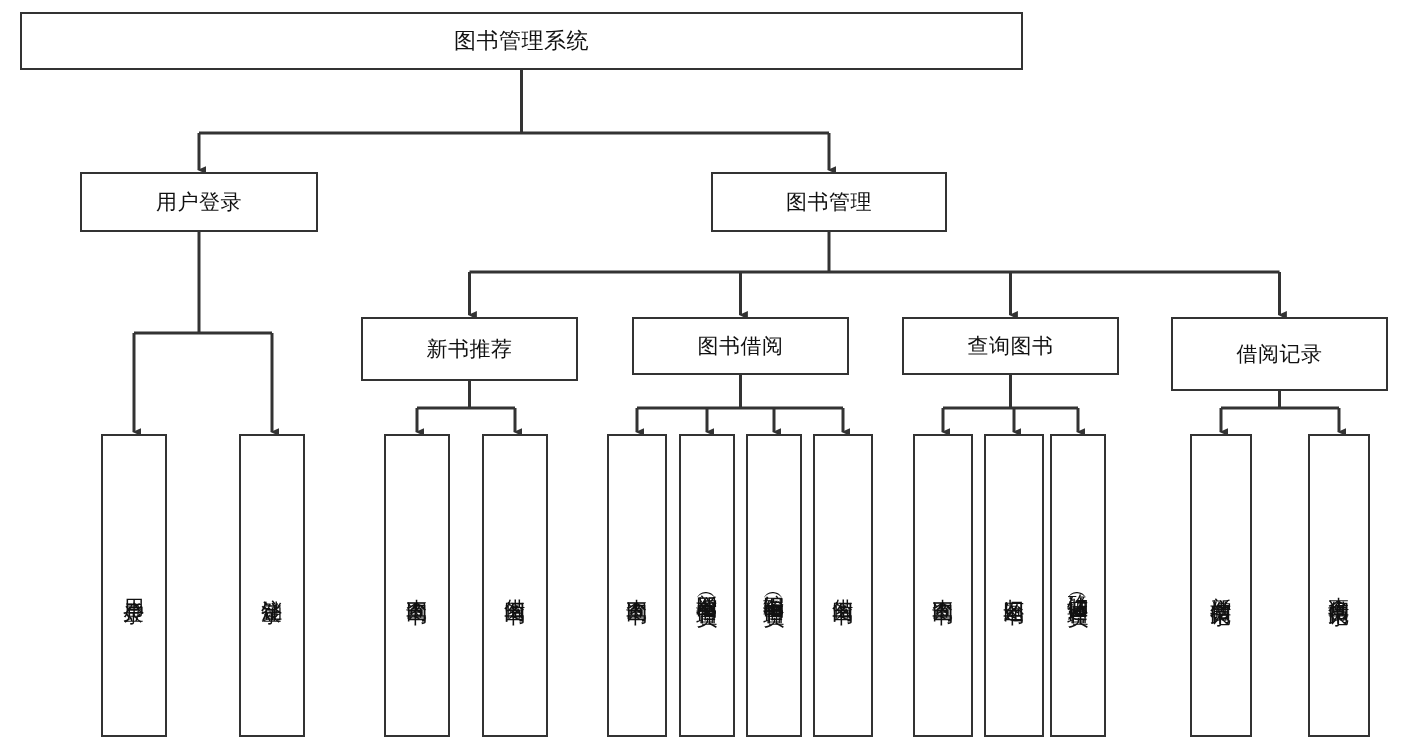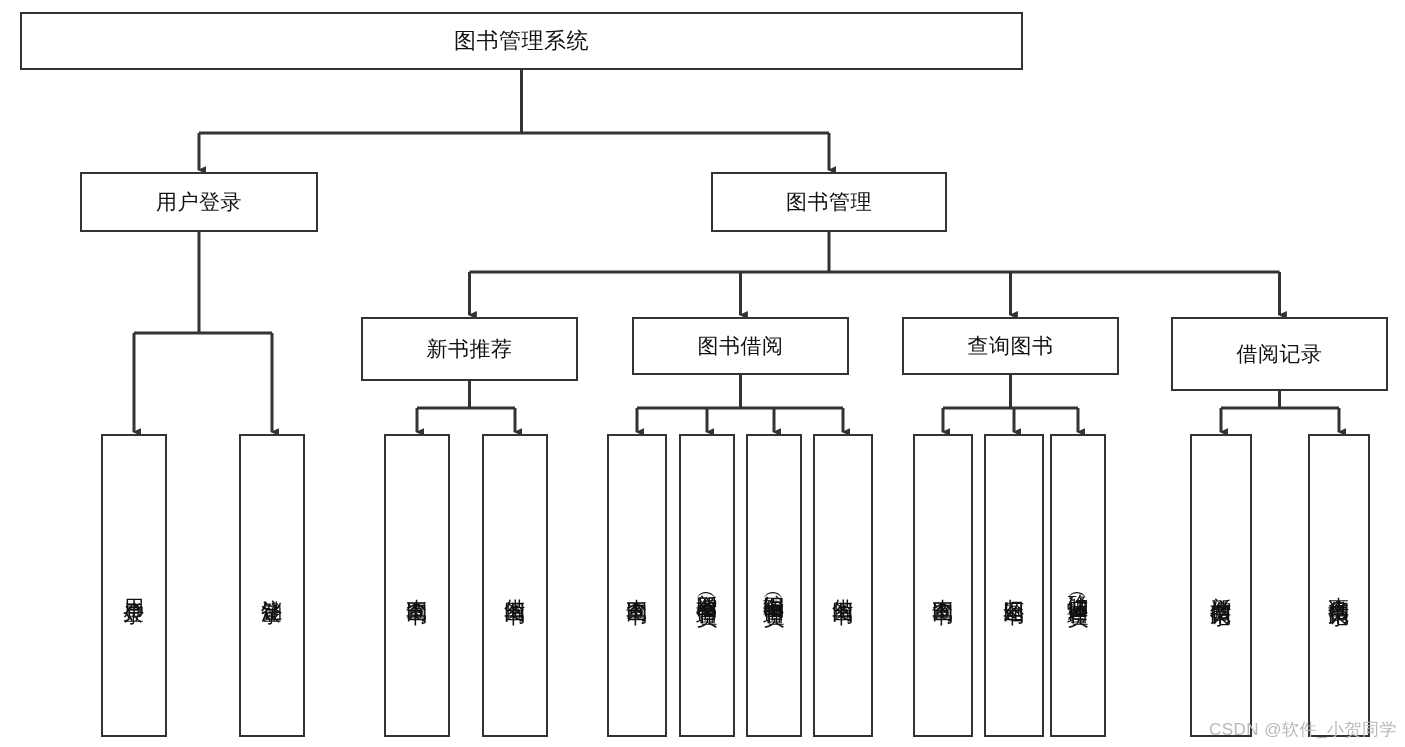--- a/index.html
+++ b/index.html
@@ -164,14 +164,13 @@
       <div class="node-box vertical" style="left: 1050px; top: 434px; width: 56px; height: 303px;">
         <span class="node-label">确认归还（管理员）</span>
       </div>
       <div class="node-box vertical" style="left: 1190px; top: 434px; width: 62px; height: 303px;">
         <span class="node-label">新增借阅记录</span>
       </div>
       <div class="node-box vertical" style="left: 1308px; top: 434px; width: 62px; height: 303px;">
         <span class="node-label">查询借阅记录</span>
       </div>
     </div>
-  <div class="watermark">CSDN @软件_小贺同学</div>
 </div>
 
 </body></html>

